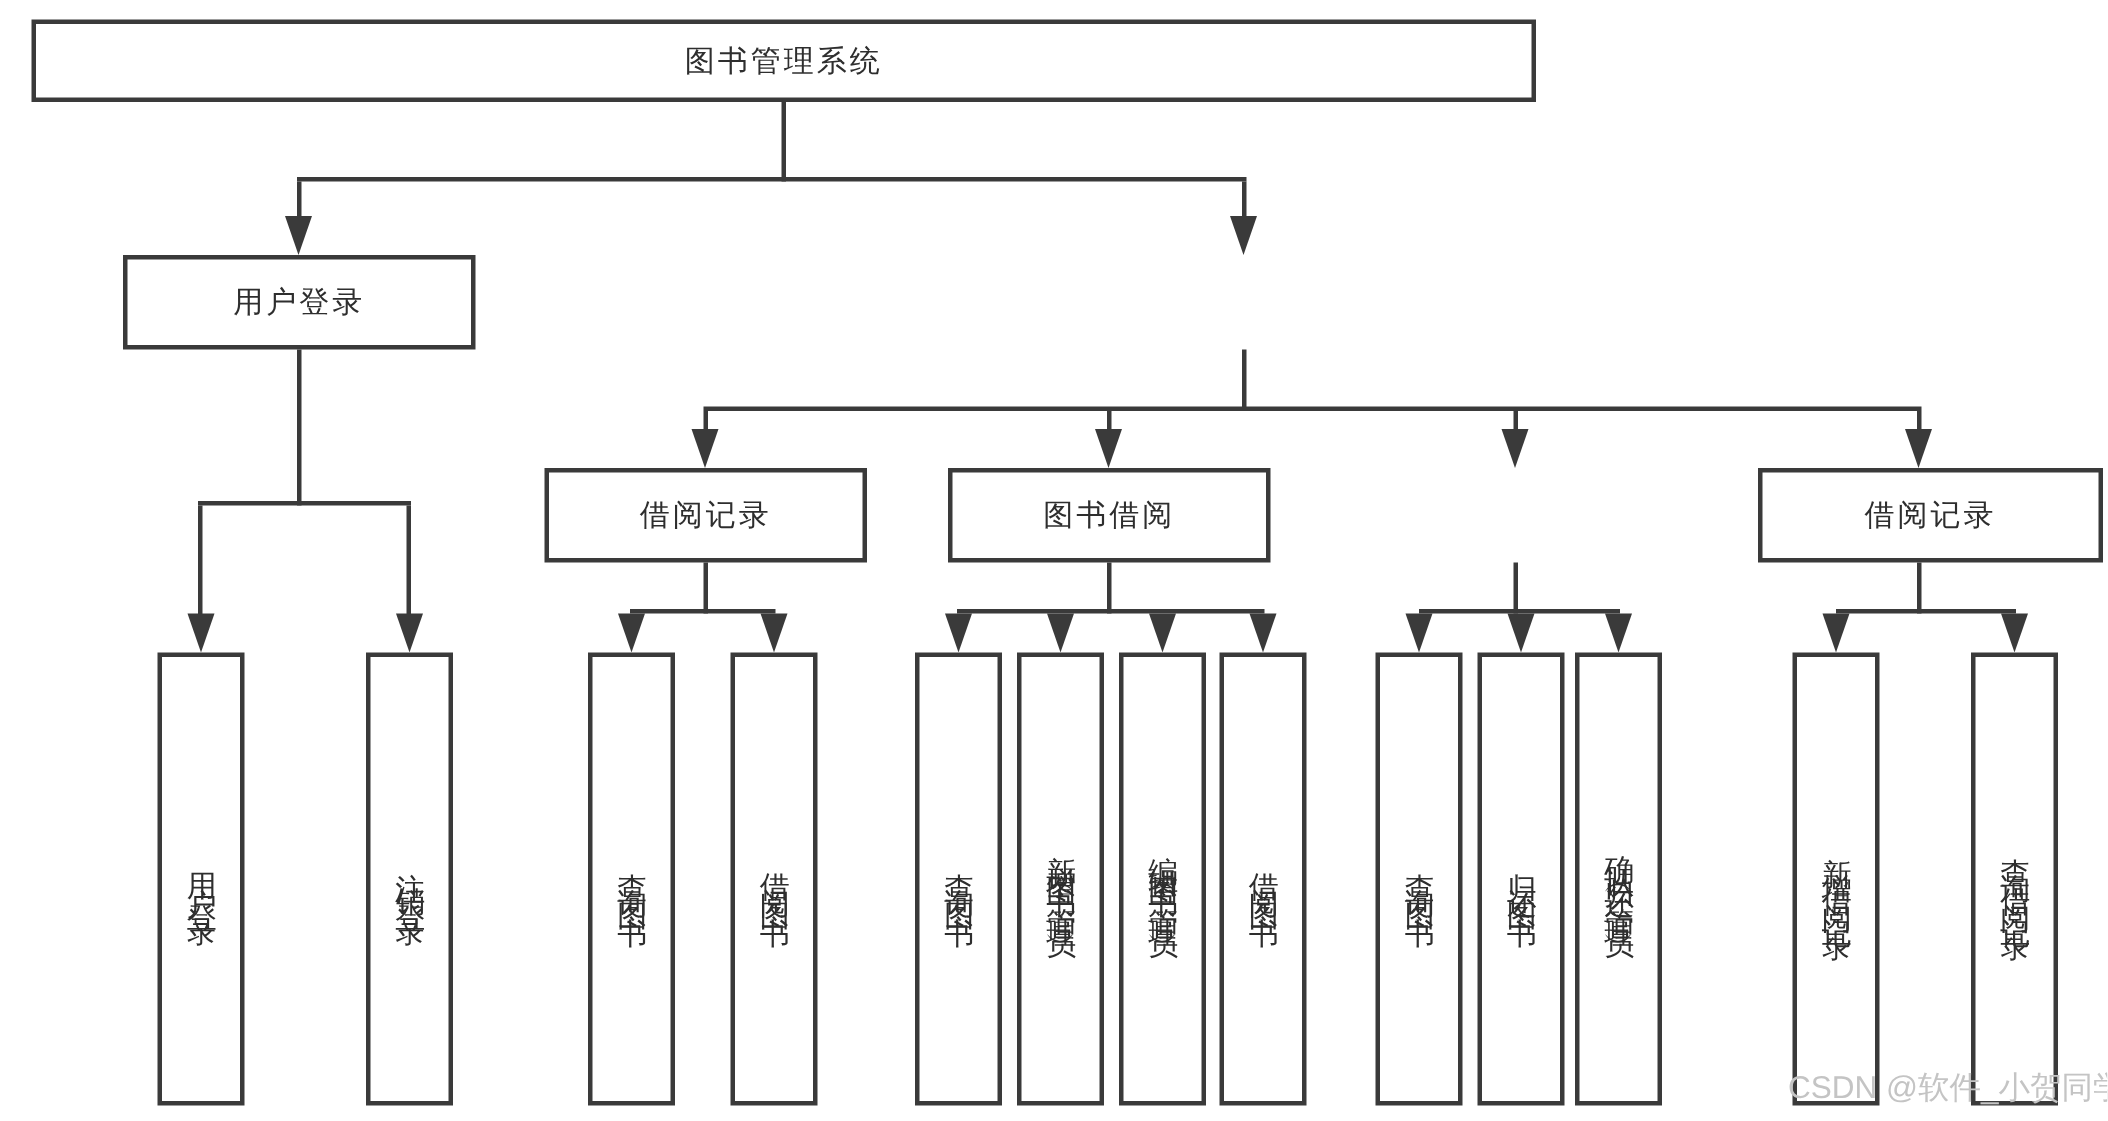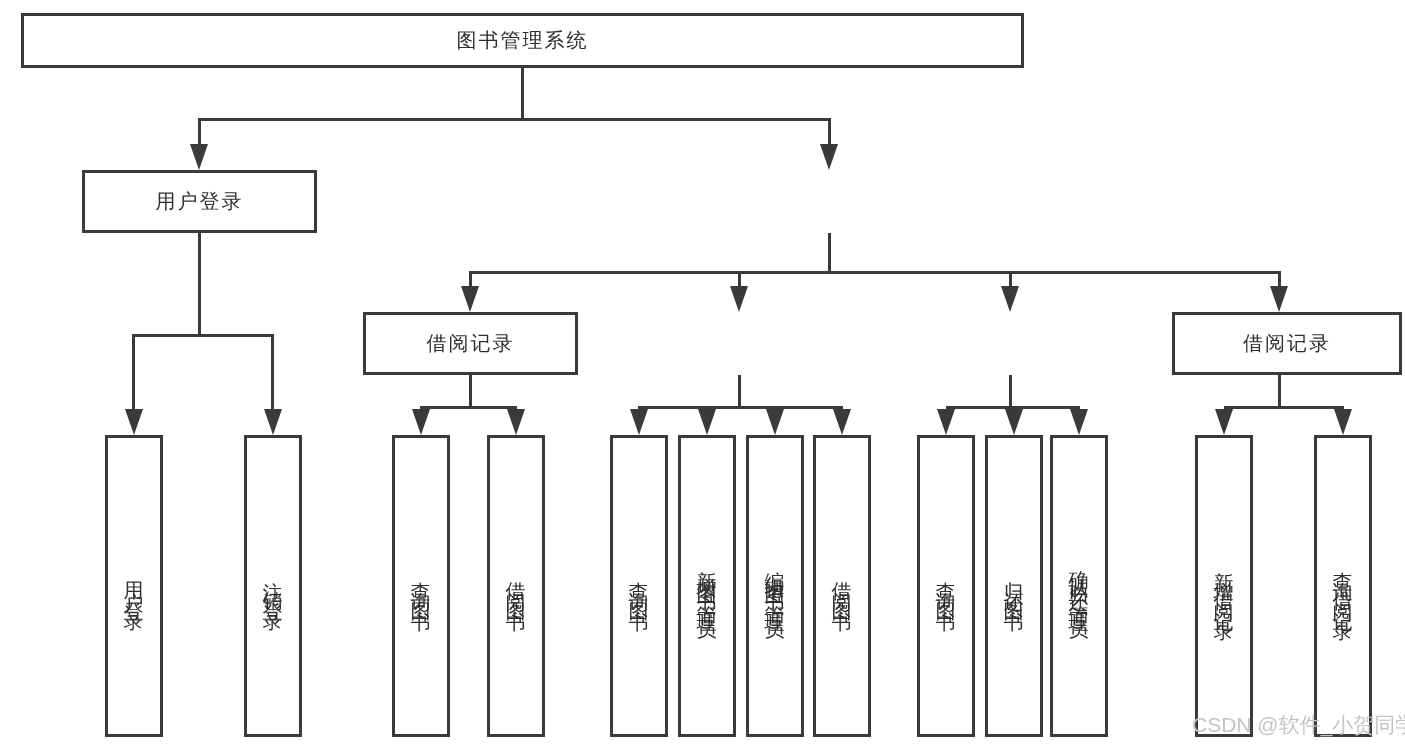--- a/index.html
+++ b/index.html
@@ -80,20 +80,21 @@
   <div class="line" style="left:469px;top:274px;width:3px;height:16px;"></div>
   <div class="line" style="left:738px;top:274px;width:3px;height:16px;"></div>
   <div class="line" style="left:1009px;top:274px;width:3px;height:16px;"></div>
   <div class="line" style="left:1278px;top:274px;width:3px;height:16px;"></div>
   <div class="arrow" style="left:461px;top:286px;"></div>
   <div class="arrow" style="left:730px;top:286px;"></div>
   <div class="arrow" style="left:1001px;top:286px;"></div>
   <div class="arrow" style="left:1270px;top:286px;"></div>
 
   <div class="hbox" style="left:363px;top:312px;width:215px;height:63px;">借阅记录</div>
+  <div class="hbox" style="left:632px;top:312px;width:215px;height:63px;">图书借阅</div>
   <div class="hbox" style="left:1172px;top:312px;width:230px;height:63px;">借阅记录</div>
 
   <div class="line" style="left:469px;top:375px;width:3px;height:34px;"></div>
   <div class="line" style="left:420px;top:406px;width:97px;height:3px;"></div>
   <div class="arrow" style="left:412px;top:409px;"></div>
   <div class="arrow" style="left:507px;top:409px;"></div>
 
   <div class="line" style="left:738px;top:375px;width:3px;height:34px;"></div>
   <div class="line" style="left:638px;top:406px;width:205px;height:3px;"></div>
   <div class="arrow" style="left:630px;top:409px;"></div>

